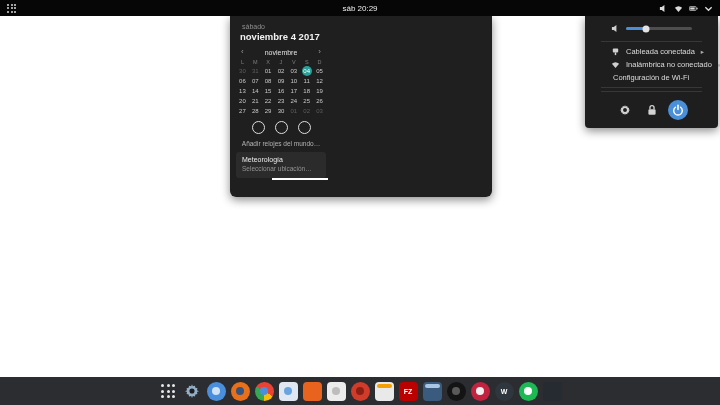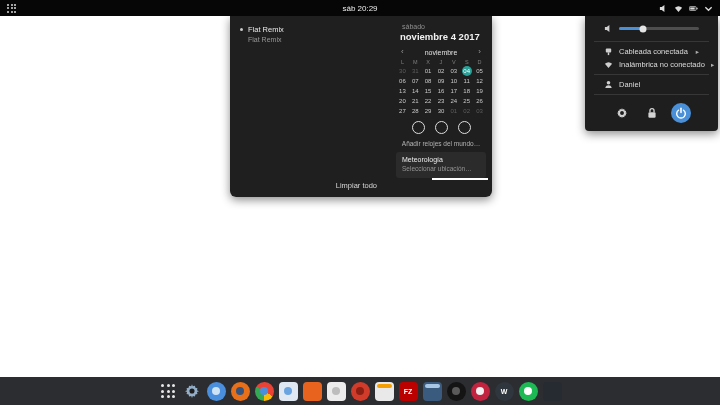--- a/index.html
+++ b/index.html
@@ -52,21 +52,21 @@
   .circle-row { display:flex; justify-content:center; gap:10px; margin-top:5px; }
   .circle-row .ring { width:13px; height:13px; border:1.5px solid #dedede; border-radius:50%; cursor:pointer; }
   .add-clocks { text-align:center; font-size:6.5px; color:#b3b3b3; margin-top:6px; cursor:pointer; }
   .weather { margin:5px 2px 0; background:#2b2b2b; border-radius:3px; padding:4px 6px 6px; position:relative; cursor:pointer; }
   .weather-title { font-size:7px; color:#ededed; }
   .weather-action { font-size:6.5px; color:#949494; margin-top:2px; }
   .weather-bar { position:absolute; right:-2px; bottom:-2px; width:56px; height:2px; background:#fff; }
 
   
   .sys-menu { position:absolute; left:585px; top:16px; width:133px; background:#1e1e1e;
-    border-radius:0 0 4px 4px; padding:5px 9px 5px; z-index:5; box-shadow:0 3px 10px rgba(0,0,0,0.45); }
+    border-radius:0 0 4px 4px; padding:5px 16px 5px; z-index:5; box-shadow:0 3px 10px rgba(0,0,0,0.45); }
   .vol-row { display:flex; align-items:center; gap:6px; padding:3px 10px 5px; }
   .mi-icon { display:inline-flex; width:9px; height:9px; color:#cfcfcf; flex:none; }
   .mi-icon svg { width:100%; height:100%; }
   .slider { flex:1; height:3px; background:#4e4e4e; border-radius:2px; position:relative; cursor:pointer; }
   .slider-fill { position:absolute; left:0; top:0; bottom:0; border-radius:2px; }
   .slider-knob { position:absolute; top:50%; width:7px; height:7px; border-radius:50%; background:#e4e4e4; transform:translate(-50%,-50%); }
   .sep { height:1px; background:#373737; margin:3px 0; }
   .menu-item { display:flex; align-items:center; gap:6px; padding:2px 10px; font-size:7.5px; color:#dcdcdc; cursor:pointer; }
   .menu-item.sub { padding-left:12px; }
   .mi-label { white-space:nowrap; }
@@ -134,30 +134,20 @@
       </span>
       <span class="tbi">
         <svg viewBox="0 0 8 8">
             <path d="M1.2 2.8L4 5.6l2.8-2.8" stroke="currentColor" fill="none" stroke-width="1.2"></path>
           </svg>
       </span>
     </div>
   </div>
 
   <div class="cal-panel">
-    <div class="cal-left">
-      <div class="notif">
-        <span class="dot"></span>
-        <div class="notif-text">
-          <div class="notif-title">Flat Remix</div>
-          <div class="notif-body">Flat Remix</div>
-        </div>
-      </div>
-      <div class="clear-all">Limpiar todo</div>
-    </div>
     <div class="cal-right">
       <div class="date-weekday">sábado</div>
       <div class="date-full">noviembre  4 2017</div>
       <div class="month-row">
         <span class="cal-nav">‹</span>
         <span class="month-name">noviembre</span>
         <span class="cal-nav">›</span>
       </div>
       <div class="cal-dow" id="cal-dow">
           <span>L</span>
@@ -245,30 +235,24 @@
         </div>
         <div class="menu-item">
           <span class="mi-icon">
             <svg viewBox="0 0 10 10">
               <path d="M1 4.2a6 6 0 0 1 8 0L5 9z" fill="currentColor"></path>
             </svg>
           </span>
           <span class="mi-label">Inalámbrica no conectado</span>
           <span class="mi-arrow">▸</span>
         </div>
+        <div class="menu-item sub">
+          <span class="mi-label">Configuración de Wi-Fi</span>
+        </div>
         <div class="sep"></div>
-        <div class="menu-item">
-          <span class="mi-icon">
-            <svg viewBox="0 0 10 10">
-              <circle cx="5" cy="3.1" r="2" fill="currentColor"></circle>
-              <path d="M1.4 9c.5-2.3 2-3.1 3.6-3.1S8.1 6.7 8.6 9z" fill="currentColor"></path>
-            </svg>
-          </span>
-          <span class="mi-label">Daniel</span>
-        </div>
       </div>
     <div class="sep"></div>
     <div class="btn-row" id="sys-buttons">
         <div class="round-btn">
           <span style="display: inline-flex; width: 12px; height: 12px;">
             <svg viewBox="0 0 20 20">
               <path d="M10 1.5l1 2.5 2.7-.6.5 2.6 2.6.5-.6 2.7 2.5 1-2.5 1 .6 2.7-2.6.5-.5 2.6-2.7-.6-1 2.5-1-2.5-2.7.6-.5-2.6-2.6-.5.6-2.7-2.5-1 2.5-1-.6-2.7 2.6-.5.5-2.6 2.7.6z" fill="currentColor"></path>
               <circle cx="10" cy="10" r="3.2" fill="#1e1e1e"></circle>
             </svg>
           </span>

